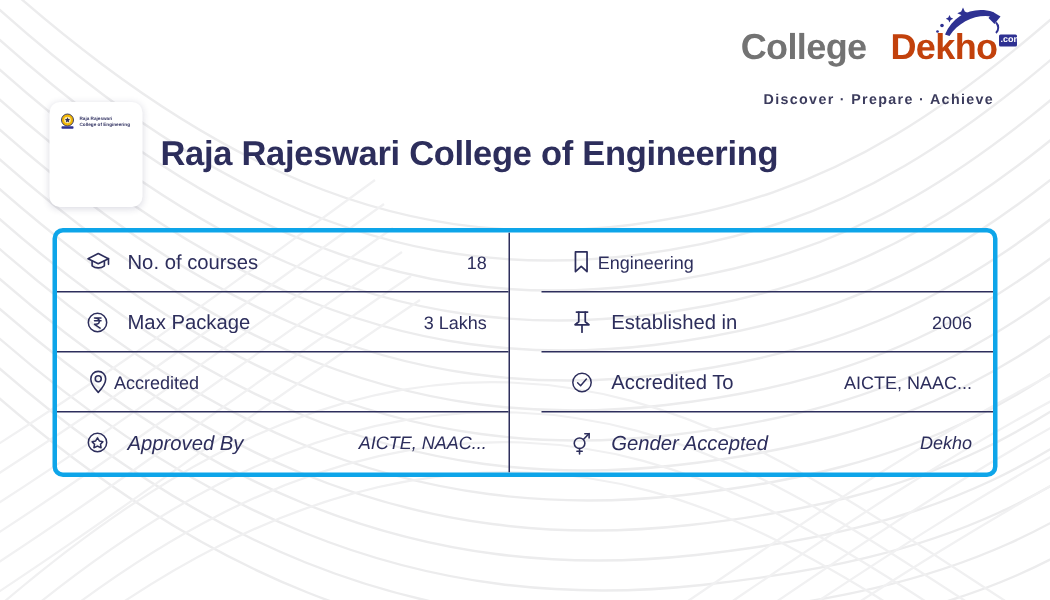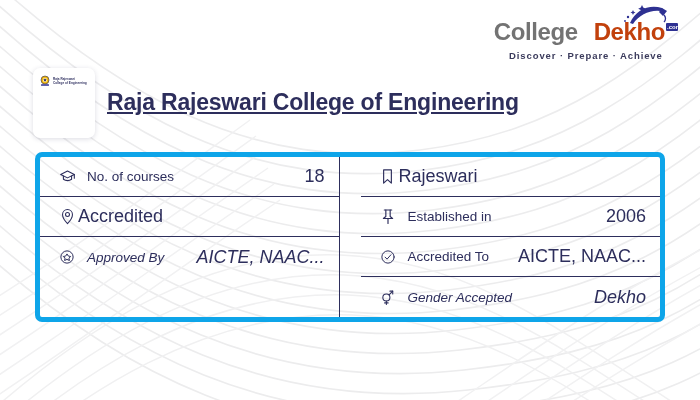--- a/index.html
+++ b/index.html
@@ -68,21 +68,21 @@
     word-break: break-all;
   }
   .brand-cap {
     position: absolute;
     right: 6px;
     top: -17px;
     width: 56px;
     height: 22px;
   }
   .brand-tagline {
-    margin-top: 7px;
+    margin-top: 18px;
     font-size: 9.5px;
     font-weight: bold;
     color: #3b3b5c;
     letter-spacing: 0.9px;
     white-space: nowrap;
   }
 
   
   .logo-card {
     position: absolute;
@@ -117,30 +117,29 @@
   
   .page-title {
     position: absolute;
     left: 107px;
     top: 89px;
     font-size: 23px;
     font-weight: bold;
     color: #2d2e5c;
     letter-spacing: -0.2px;
     white-space: nowrap;
-    text-decoration: underline;
   }
 
   
   .facts-table {
     position: absolute;
     left: 35px;
     top: 152px;
     width: 630px;
-    border: 5px solid #0ea5e9;
+    border: 3px solid #0ea5e9;
     border-radius: 7px;
     box-sizing: border-box;
     display: flex;
     overflow: hidden;
     gap: 21px;
   }
   .facts-col {
     width: 50%;
     box-sizing: border-box;
   }
@@ -169,21 +168,21 @@
   .fact-label {
     flex: 1 1 auto;
     font-size: 13.5px;
     color: #2d2e5c;
     padding-left: 9px;
     white-space: nowrap;
     overflow: hidden;
   }
   .fact-value {
     flex: 0 0 auto;
-    font-size: 18px;
+    font-size: 12px;
     color: #2d2e5c;
     text-align: left;
     white-space: nowrap;
   }
 </style>
 </head>
 <body>
 
 <svg id="bg-waves" viewBox="0 0 700 400" preserveAspectRatio="none" xmlns="http://www.w3.org/2000/svg">
   <rect x="0" y="0" width="700" height="400" fill="#ffffff"></rect>
@@ -269,20 +268,30 @@
           <svg width="17" height="15" viewBox="0 0 24 22" xmlns="http://www.w3.org/2000/svg" fill="none" stroke="#2d2e5c" stroke-width="1.6" stroke-linejoin="round" stroke-linecap="round">
             <path d="M12,3 L22,8 L12,13 L2,8 Z"></path>
             <path d="M6,10.2 L6,15 C6,15 8.5,17 12,17 C15.5,17 18,15 18,15 L18,10.2"></path>
             <path d="M22,8 L22,13.5"></path>
           </svg>
         </span>
         <span class="fact-label">No. of courses</span>
         <span class="fact-value">18</span>
       </div>
 
+      <div class="fact-row">
+        <span class="fact-icon">
+          <svg width="16" height="16" viewBox="0 0 24 24" xmlns="http://www.w3.org/2000/svg" fill="none" stroke="#2d2e5c" stroke-width="1.5" stroke-linecap="round" stroke-linejoin="round">
+            <circle cx="12" cy="12" r="9.2"></circle>
+            <path d="M9,7.5 L15.5,7.5 M9,10.2 L15.5,10.2 M9,7.5 C12.6,7.5 13.8,9 13.8,10.8 C13.8,12.6 12.6,13.8 10.2,13.8 L9,13.8 L14.6,17.6"></path>
+          </svg>
+        </span>
+        <span class="fact-label">Max Package</span>
+        <span class="fact-value">3 Lakhs</span>
+      </div>
 
       <div class="fact-row">
         <span class="fact-icon">
           <svg width="15" height="17" viewBox="0 0 20 24" xmlns="http://www.w3.org/2000/svg" fill="none" stroke="#2d2e5c" stroke-width="1.5" stroke-linecap="round" stroke-linejoin="round">
             <path d="M10,22 C10,22 17,14.6 17,9.4 C17,5.3 13.9,2.2 10,2.2 C6.1,2.2 3,5.3 3,9.4 C3,14.6 10,22 10,22 Z"></path>
             <circle cx="10" cy="9.2" r="2.8"></circle>
           </svg>
         </span>
         <span class="fact-value">Accredited</span>
       </div>
@@ -301,21 +310,21 @@
     </div>
 
     <div class="facts-col right">
 
       <div class="fact-row">
         <span class="fact-icon">
           <svg width="13" height="17" viewBox="0 0 16 22" xmlns="http://www.w3.org/2000/svg" fill="none" stroke="#2d2e5c" stroke-width="1.5" stroke-linejoin="round" stroke-linecap="round">
             <path d="M3,2.5 L13,2.5 L13,19.5 L8,15 L3,19.5 Z"></path>
           </svg>
         </span>
-        <span class="fact-value">Rajeswari</span>
+        <span class="fact-value">Engineering</span>
       </div>
 
       <div class="fact-row">
         <span class="fact-icon">
           <svg width="14" height="17" viewBox="0 0 18 22" xmlns="http://www.w3.org/2000/svg" fill="none" stroke="#2d2e5c" stroke-width="1.5" stroke-linecap="round" stroke-linejoin="round">
             <path d="M4.2,2.6 L13.8,2.6"></path>
             <path d="M6.2,2.6 L6.2,11 L3,13.6 L15,13.6 L11.8,11 L11.8,2.6"></path>
             <path d="M9,13.6 L9,20"></path>
           </svg>
         </span>

